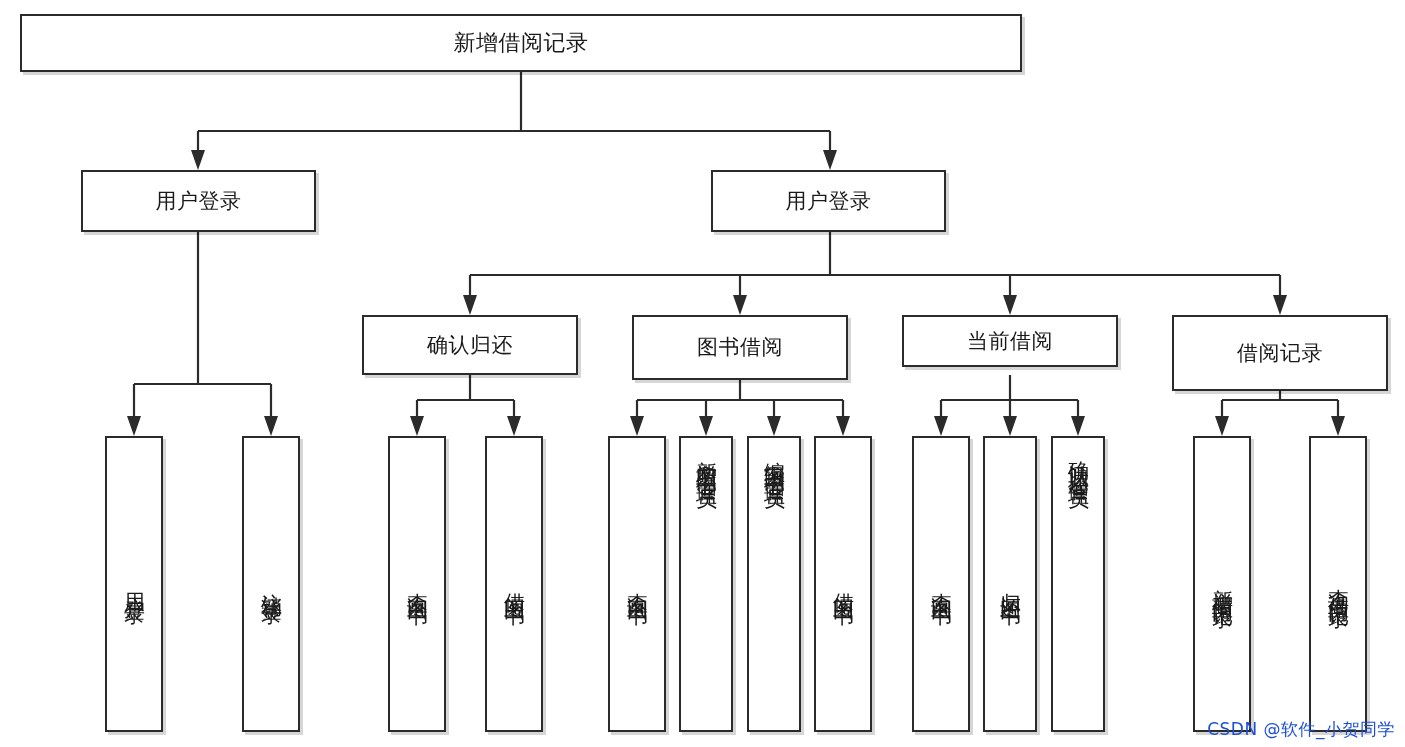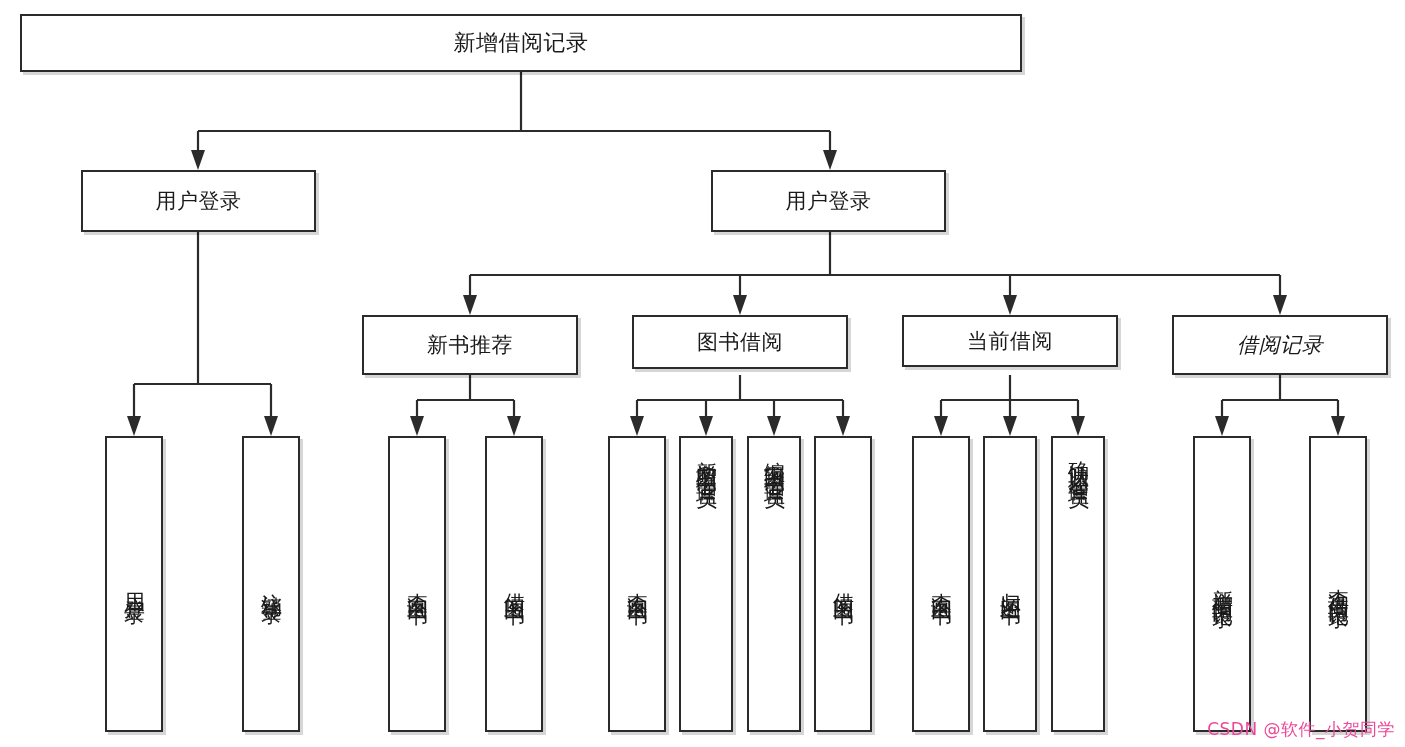--- a/index.html
+++ b/index.html
@@ -71,21 +71,21 @@
     stroke-width: 2.2;
     fill: none;
   }
   #links polygon { fill: #2b2b2b; }
 
   
   #watermark {
     position: absolute;
     right: 10px;
     bottom: 6px;
-    color: #ec4899;
+    color: #1d4ed8;
     font-size: 17px;
     letter-spacing: 0.5px;
     white-space: nowrap;
     user-select: none;
   }
 </style>
 </head>
 <body>
 
 <div id="canvas">
@@ -160,29 +160,29 @@
   </div>
 
   <div class="node" style="left:81px; top:170px; width:235px; height:62px;">
     <span class="label">用户登录</span>
   </div>
   <div class="node" style="left:711px; top:170px; width:235px; height:62px;">
     <span class="label">用户登录</span>
   </div>
 
   <div class="node" style="left:362px; top:315px; width:216px; height:60px;">
-    <span class="label">新书推荐</span>
-  </div>
-  <div class="node" style="left:632px; top:315px; width:216px; height:54px;">
+    <span class="label">确认归还</span>
+  </div>
+  <div class="node" style="left:632px; top:315px; width:216px; height:65px;">
     <span class="label">图书借阅</span>
   </div>
   <div class="node" style="left:902px; top:315px; width:216px; height:52px;">
     <span class="label">当前借阅</span>
   </div>
-  <div class="node" style="left:1172px; top:315px; width:216px; height:60px;font-style:italic;">
+  <div class="node" style="left:1172px; top:315px; width:216px; height:76px;">
     <span class="label">借阅记录</span>
   </div>
 
   <div class="node leaf centered" style="left:105px; top:436px; width:58px; height:296px;">
     <span class="label">用户登录</span>
   </div>
   <div class="node leaf centered" style="left:242px; top:436px; width:58px; height:296px;">
     <span class="label">注销登录</span>
   </div>
 

